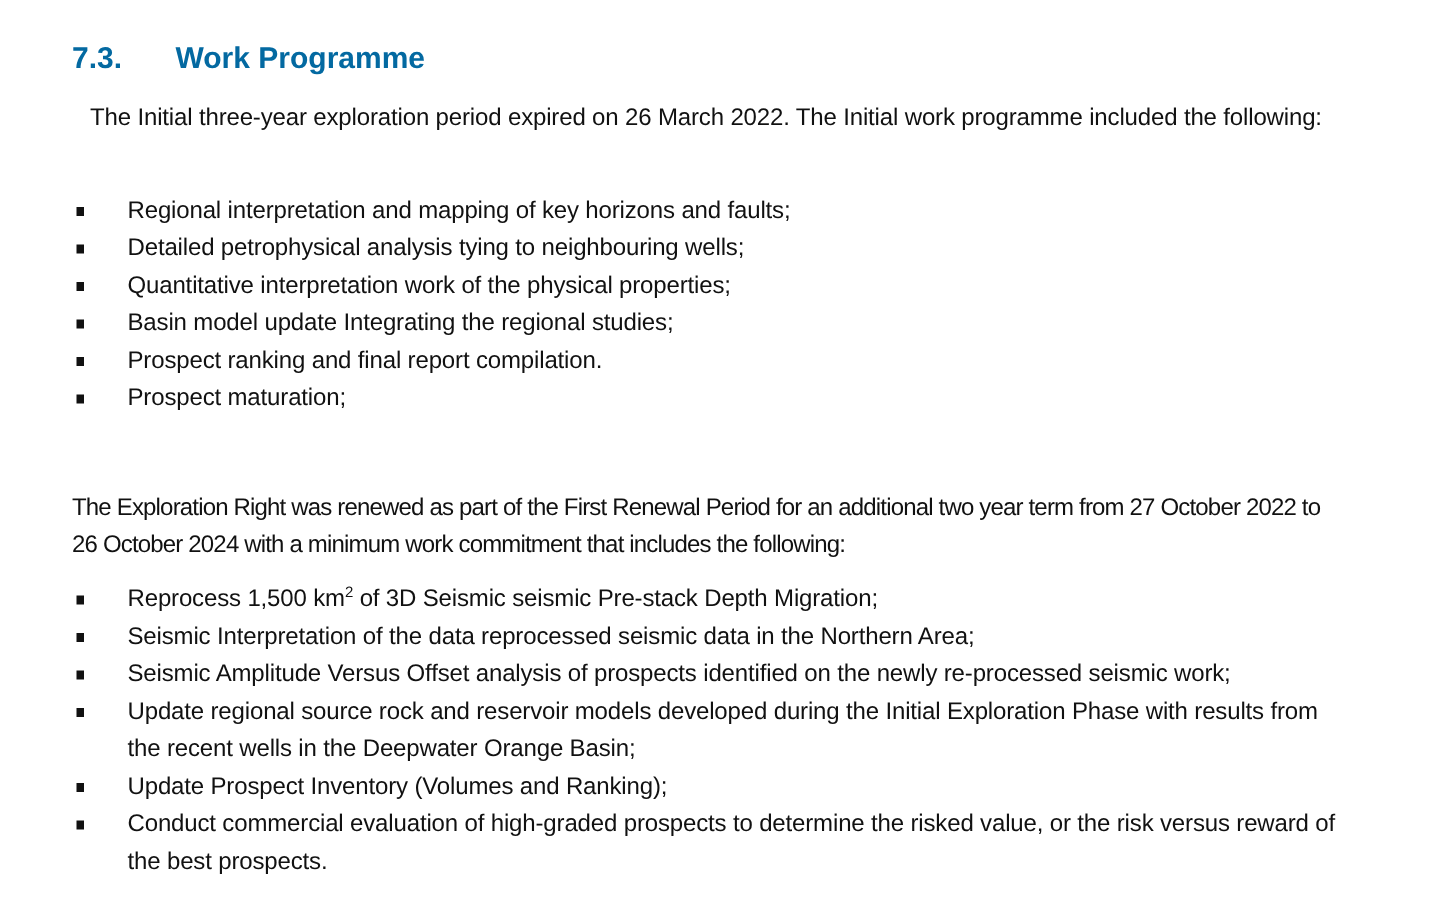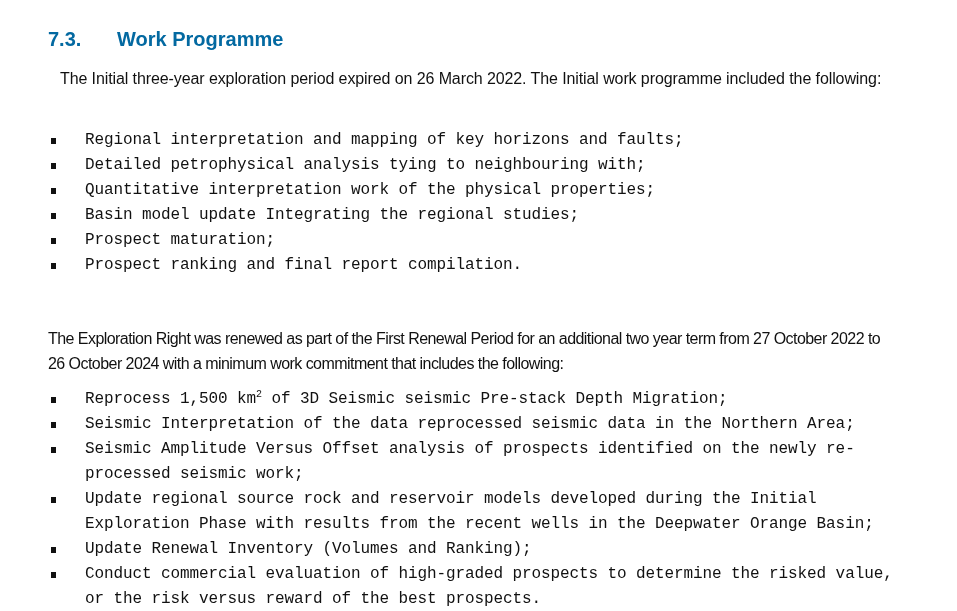--- a/index.html
+++ b/index.html
@@ -4,48 +4,48 @@
 <style>
   html, body { margin: 0; padding: 0; background: #ffffff; }
   body { width: 957px; height: 611px; overflow: hidden; position: relative;
          font-family: "Liberation Sans", "DejaVu Sans", sans-serif; color: #111111; }
   .page { position: absolute; left: 48px; top: 0; width: 860px; }
   .heading { position: absolute; top: 28px; left: 0; font-size: 20px; font-weight: bold; color: #0369a1;
              display: flex; white-space: nowrap; }
   .heading .num { width: 69px; }
   .para { position: absolute; left: 0; font-size: 16px; line-height: 25px; width: 850px; letter-spacing: -0.1px; }
   .list { position: absolute; left: 0; margin: 0; padding: 0; list-style: none; font-size: 16px; width: 850px; }
-  .list li { position: relative; padding-left: 37px; line-height: 25px; letter-spacing: -0.1px; font-family: Liberation Mono, monospace; }
+  .list li { position: relative; padding-left: 37px; line-height: 25px; letter-spacing: -0.1px; }
   .list li .bullet { position: absolute; left: 3px; top: 10px; width: 5px; height: 6px; background: #111; }
   .condensed { letter-spacing: -0.55px; }
   sup { font-size: 10px; line-height: 0; }
 </style>
 </head>
 <body>
 
 <div class="page">
   <div class="heading">
     <span class="num">7.3.</span>
     <span>Work Programme</span>
   </div>
 
   <p class="para" style="top:54px;margin:12px;">The Initial three-year exploration period expired on 26 March 2022. The Initial work programme included the following:</p>
 
   <ul class="list" style="top:128px;">
     <li><span class="bullet"></span><span>Regional interpretation and mapping of key horizons and faults;</span></li>
-    <li><span class="bullet"></span><span>Detailed petrophysical analysis tying to neighbouring with;</span></li>
+    <li><span class="bullet"></span><span>Detailed petrophysical analysis tying to neighbouring wells;</span></li>
     <li><span class="bullet"></span><span>Quantitative interpretation work of the physical properties;</span></li>
     <li><span class="bullet"></span><span>Basin model update Integrating the regional studies;</span></li>
+    <li><span class="bullet"></span><span>Prospect ranking and final report compilation.</span></li>
     <li><span class="bullet"></span><span>Prospect maturation;</span></li>
-    <li><span class="bullet"></span><span>Prospect ranking and final report compilation.</span></li>
   </ul>
 
   <p class="para condensed" style="top:326px;margin:0;">The Exploration Right was renewed as part of the First Renewal Period for an additional two year term from 27 October 2022 to 26 October 2024 with a minimum work commitment that includes the following:</p>
 
   <ul class="list condensed" style="top:387px;">
     <li><span class="bullet"></span><span>Reprocess 1,500 km</span><sup>2</sup><span> of 3D Seismic seismic Pre-stack Depth Migration;</span></li>
     <li><span class="bullet"></span><span>Seismic Interpretation of the data reprocessed seismic data in the Northern Area;</span></li>
     <li><span class="bullet"></span><span>Seismic Amplitude Versus Offset analysis of prospects identified on the newly re-processed seismic work;</span></li>
     <li><span class="bullet"></span><span>Update regional source rock and reservoir models developed during the Initial Exploration Phase with results from the recent wells in the Deepwater Orange Basin;</span></li>
-    <li><span class="bullet"></span><span>Update Renewal Inventory (Volumes and Ranking);</span></li>
+    <li><span class="bullet"></span><span>Update Prospect Inventory (Volumes and Ranking);</span></li>
     <li><span class="bullet"></span><span>Conduct commercial evaluation of high-graded prospects to determine the risked value, or the risk versus reward of the best prospects.</span></li>
   </ul>
 </div>
 
 </body></html>

